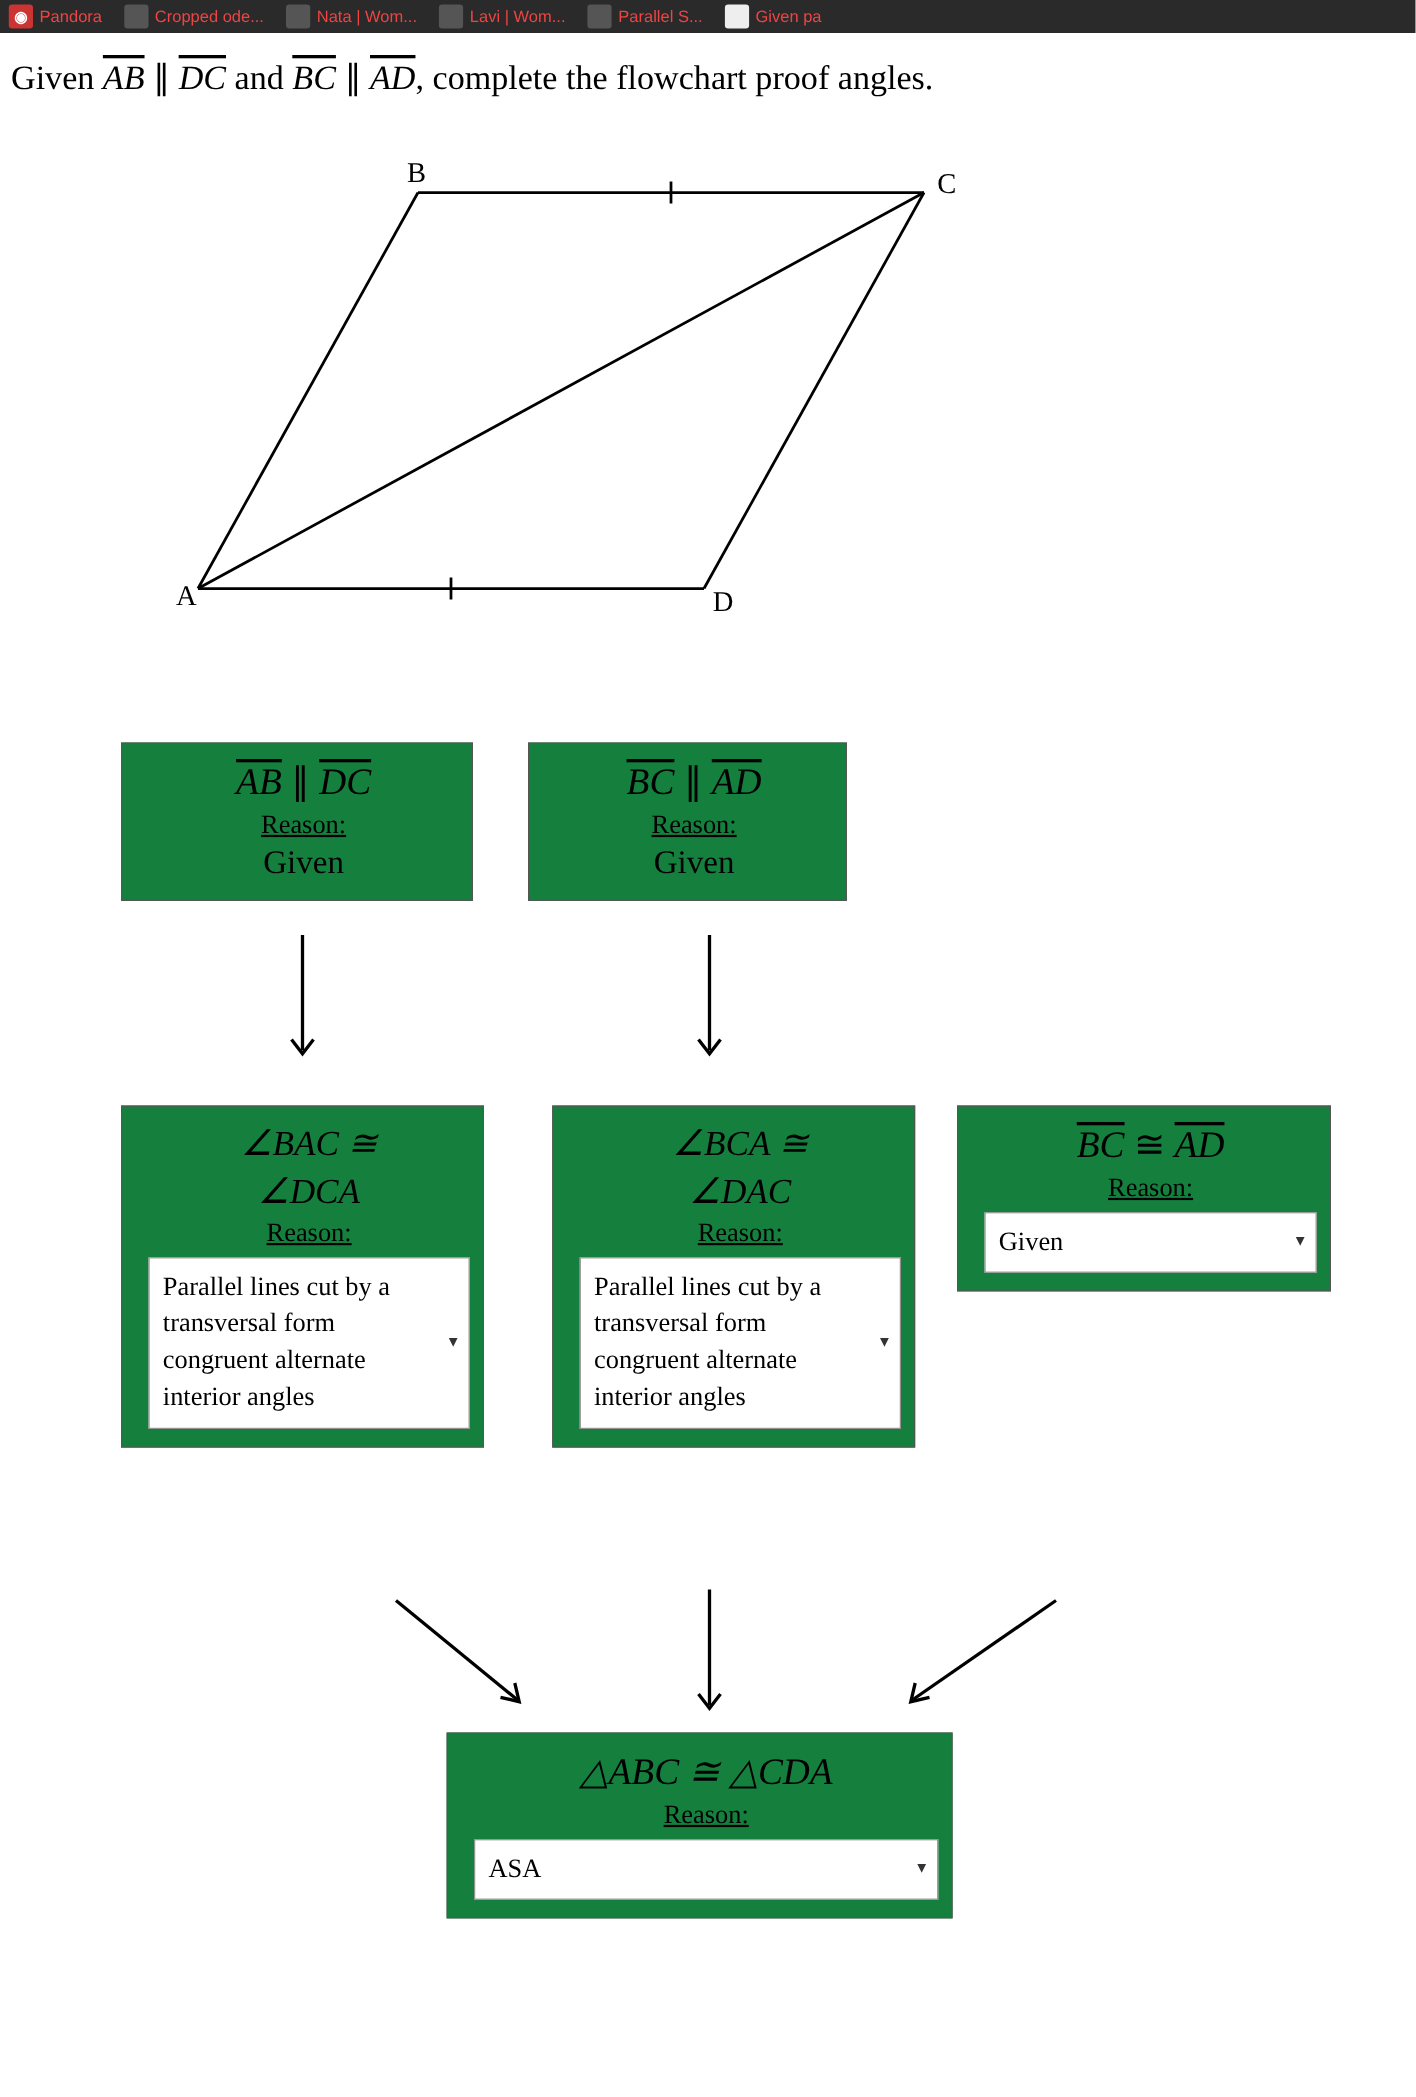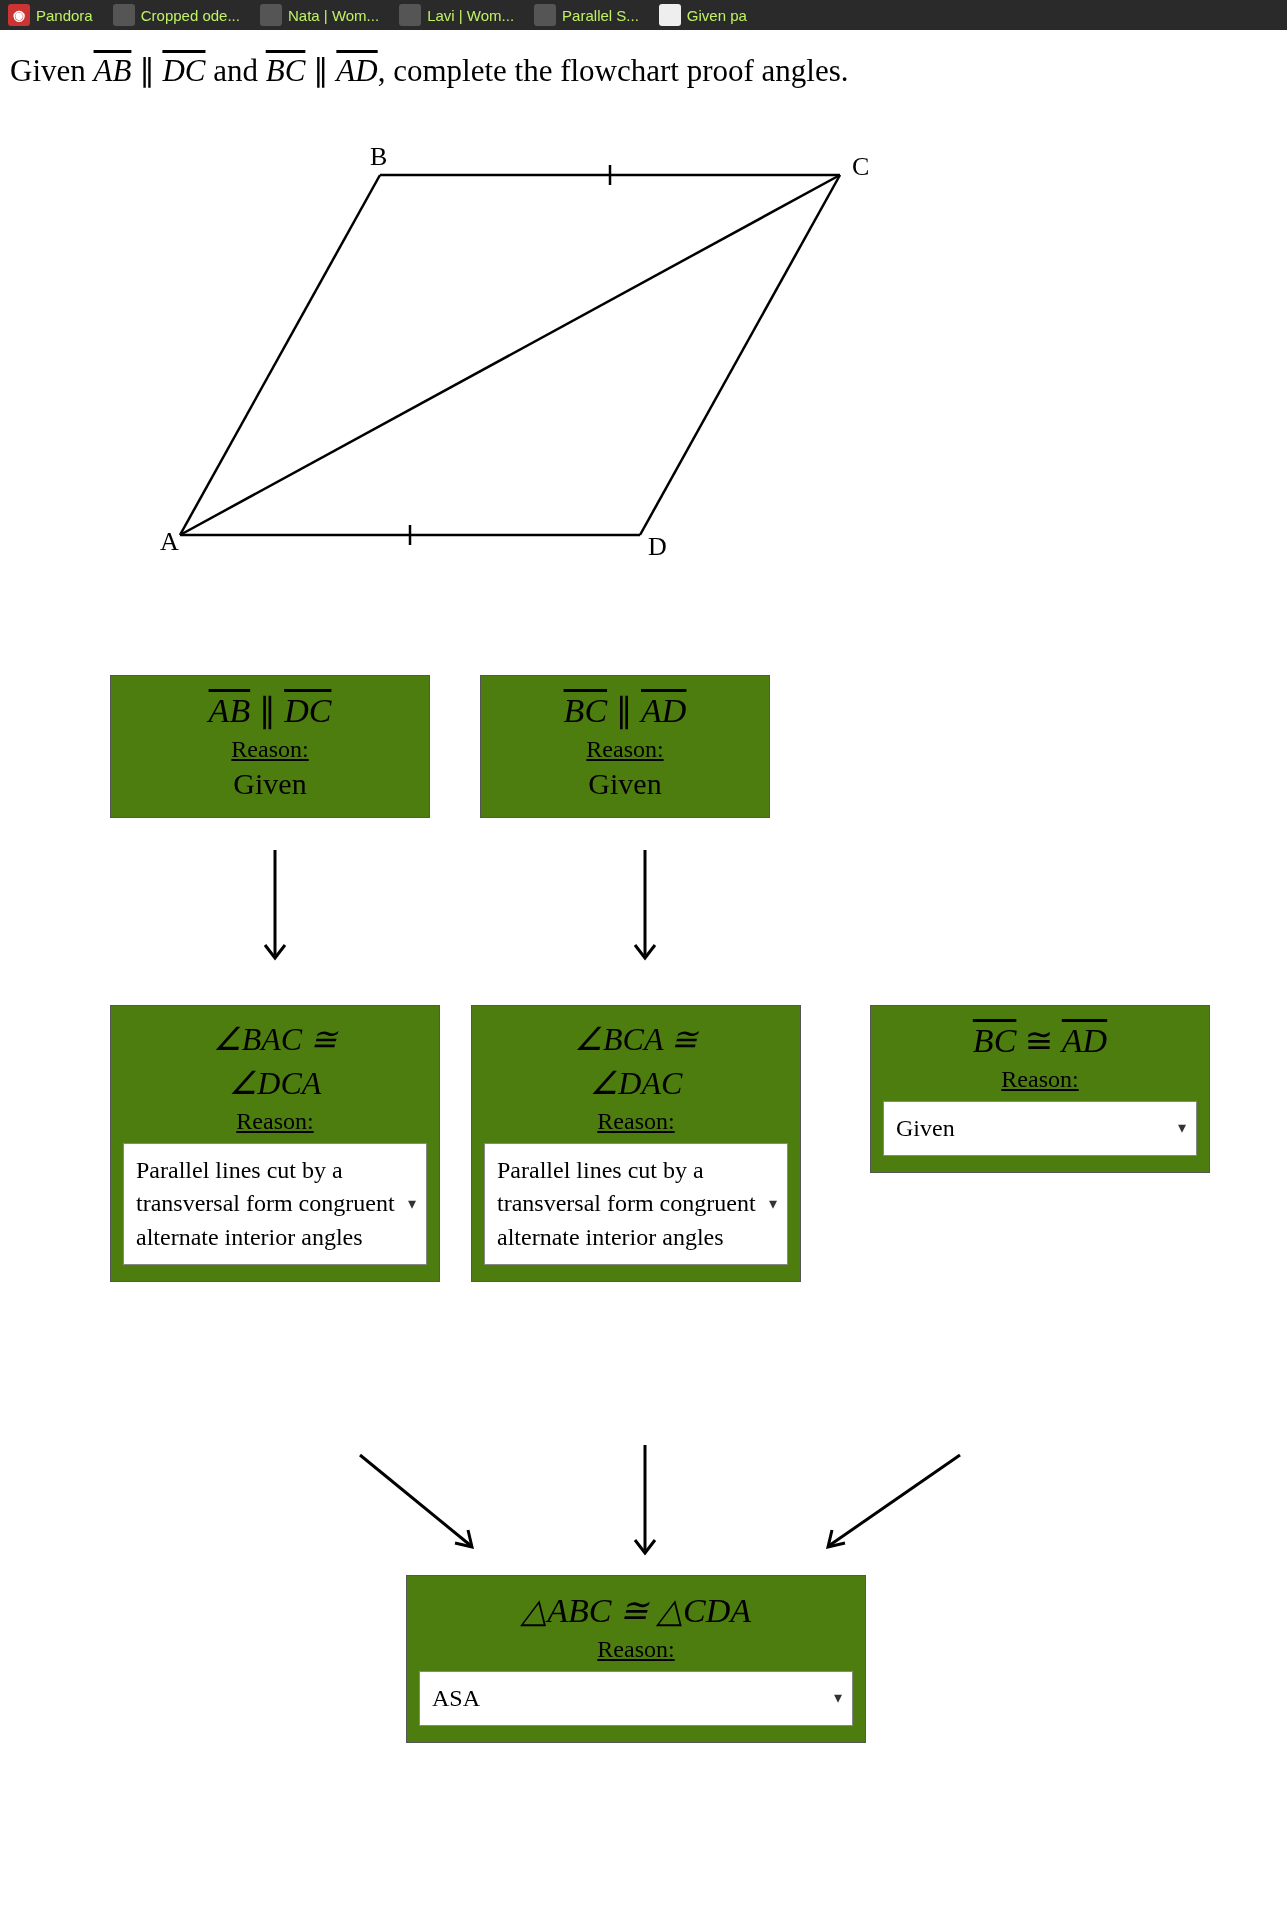--- a/index.html
+++ b/index.html
@@ -23,21 +23,21 @@
     width: 22px;
     height: 22px;
     background: #c33;
     border-radius: 3px;
     flex-shrink: 0;
     display:flex;align-items:center;justify-content:center;color:#fff;font-weight:bold;font-size:14px;
   }
   .tab-icon.gray { background: #555; }
   .tab-icon.white { background: #eee; color:#333;}
   .tab-bar .tab-text {
-    color: #bef264;
+    color: #ef4444;
     font-size: 15px;
     white-space: nowrap;
     margin-right: 14px;
   }
   .content {
     padding: 18px 10px 40px 10px;
   }
   .problem-text {
     font-size: 31px;
     line-height: 1.5;
@@ -52,23 +52,23 @@
   .diagram-wrap svg { display:block; }
   .flowchart {
     position: relative;
     width: 1200px;
     height: 1060px;
     margin-left: 60px;
   }
   .box {
     position: absolute;
     border: 1.5px solid #555;
-    background: #4d7c0f;
+    background: #15803d;
     text-align: center;
-    padding: 14px 12px 16px 12px;
+    padding: 14px 12px 16px 24px;
   }
   .stmt { font-size: 34px; margin-bottom: 6px; font-family: Georgia, serif; }
   .stmt-sm { font-size: 32px; }
   .reason-lbl { font-size: 24px; margin: 6px 0 4px 0; text-decoration: underline; }
   .reason-val { font-size: 30px; }
   .dropdown {
     border: 1px solid #888;
     padding: 10px 28px 10px 12px;
     font-size: 24px;
     text-align: left;
@@ -88,21 +88,21 @@
     color:#333;
   }
   .arrow {
     position: absolute;
   }
   .arrow svg { display:block; overflow:visible; }
   .box.r1c1 { left: 40px;  top: 0;   width: 320px; }
   .box.r1c2 { left: 410px; top: 0;   width: 290px; }
   .box.r2 { top: 330px; }
   .box.r2c1b { left: 40px; width: 330px; }
-  .box.r2c2b { left: 401px; width: 330px; }
+  .box.r2c2b { left: 432px; width: 330px; }
   .box.r2c3b { left: 800px; width: 340px; top: 330px; height:auto;}
   .box.final { left: 336px; top: 900px; width: 460px; }
 </style>
 </head>
 <body>
 
 <div class="tab-bar">
   <div class="tab-icon">◉</div>
   <span class="tab-text">Pandora</span>
   <div class="tab-icon gray"></div>

